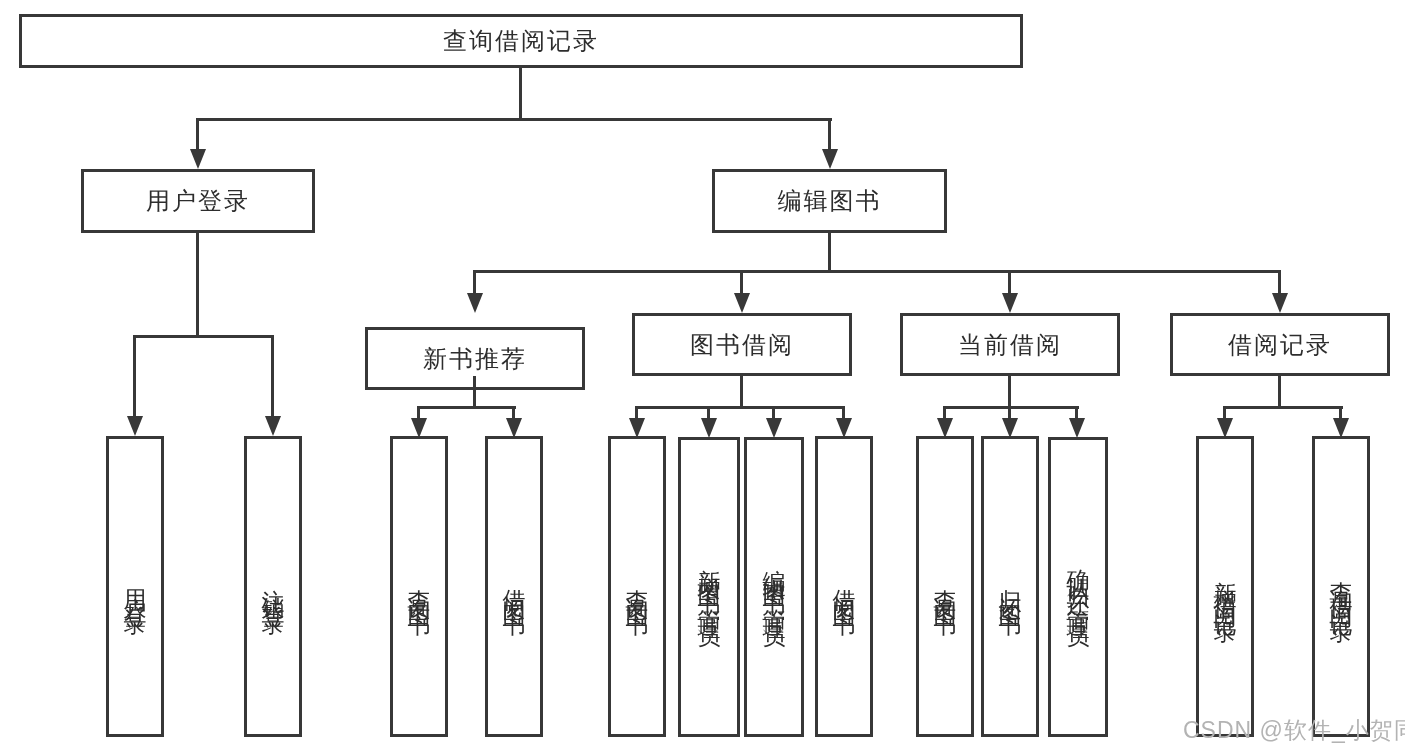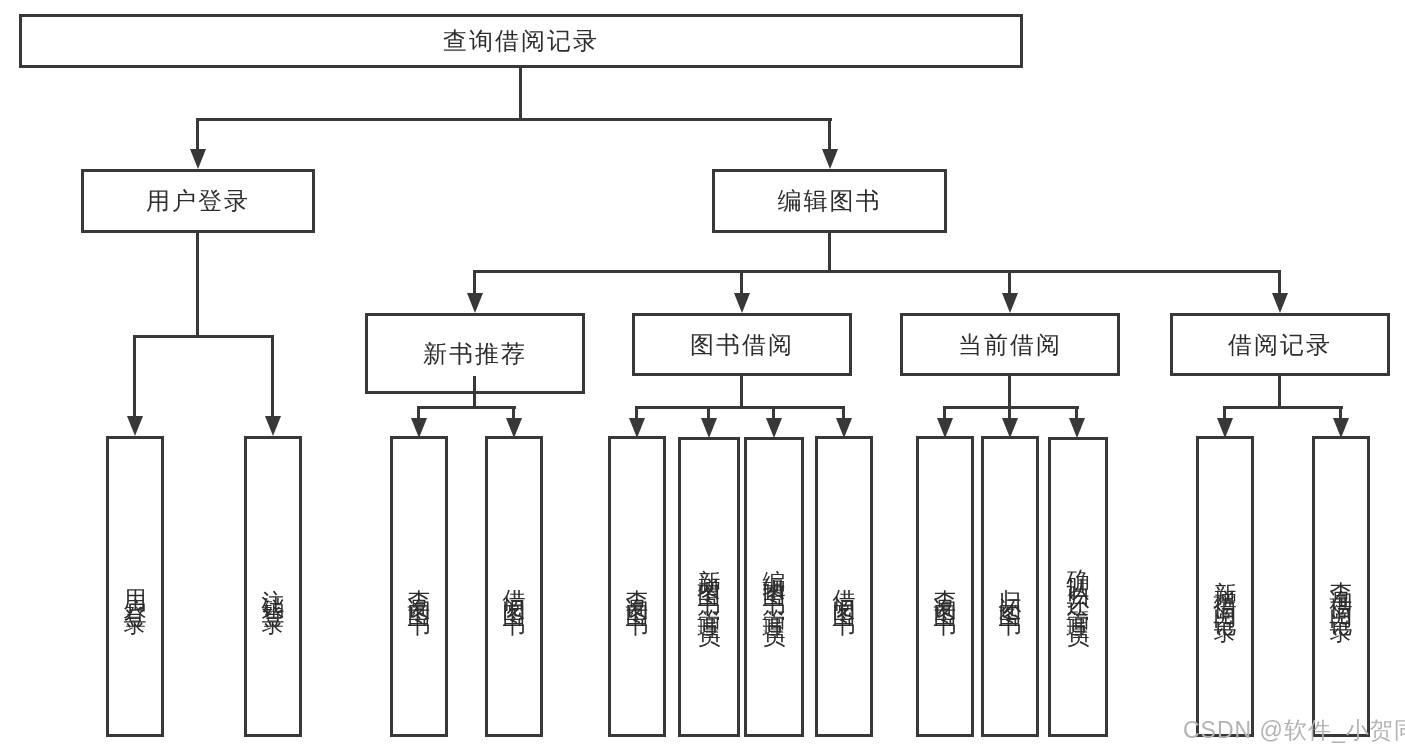--- a/index.html
+++ b/index.html
@@ -32,21 +32,21 @@
   </div>
 
   <div class="box h" style="left:81px;top:169px;width:234px;height:64px">
     <span>用户登录</span>
   </div>
 
   <div class="box h" style="left:712px;top:169px;width:235px;height:64px">
     <span>编辑图书</span>
   </div>
 
-  <div class="box h" style="left:365px;top:313px;width:220px;height:81px">
+  <div class="box h" style="left:365px;top:327px;width:220px;height:63px">
     <span>新书推荐</span>
   </div>
 
   <div class="box h" style="left:632px;top:313px;width:220px;height:63px">
     <span>图书借阅</span>
   </div>
 
   <div class="box h" style="left:900px;top:313px;width:220px;height:63px">
     <span>当前借阅</span>
   </div>

